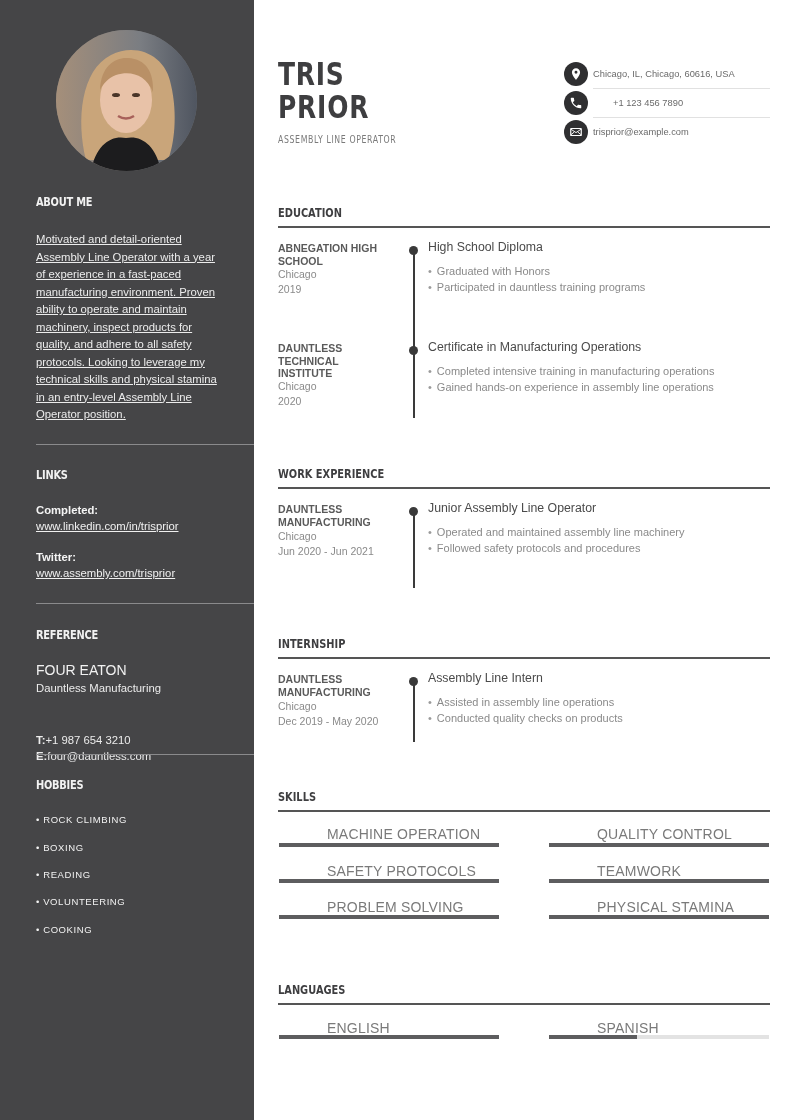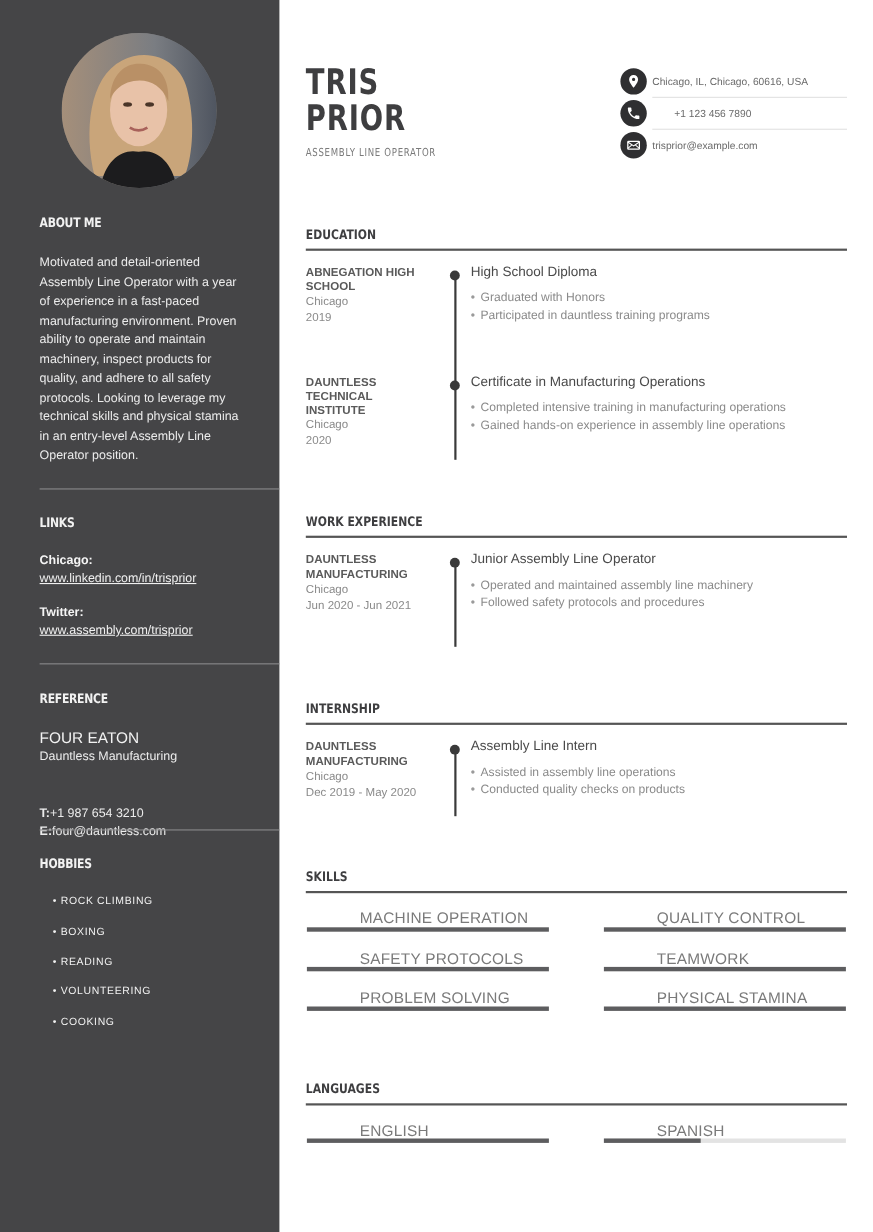--- a/index.html
+++ b/index.html
@@ -4,32 +4,32 @@
 <style>
   * { box-sizing: border-box; margin: 0; padding: 0; }
   html, body { width: 794px; height: 1120px; background: #fff; overflow: hidden; }
   body { position: relative; font-family: "Liberation Sans", sans-serif; color: #555; }
 
   .sidebar { position: absolute; left: 0; top: 0; width: 254px; height: 1120px; background: #454547; color: #f0f0f0; }
   .photo { position: absolute; left: 56px; top: 30px; width: 141px; height: 141px; border-radius: 50%; overflow: hidden; background: #6b6b6b; }
   .photo svg { width: 100%; height: 100%; display: block; }
 
   .side-heading { position: absolute; left: 36px; font-family: "DejaVu Sans", sans-serif; font-weight: bold; font-size: 12px; letter-spacing: -0.3px; color: #f2f2f2; transform: scaleX(0.82); transform-origin: left center; text-transform: uppercase; }
-  .about-text { position: absolute; left: 36px; top: 231px; width: 185px; font-size: 11.3px; line-height: 17.5px; color: #ececec; }
+  .about-text { position: absolute; left: 36px; top: 231px; width: 185px; font-size: 11.3px; line-height: 17.5px; color: #ececec; text-decoration: underline; }
   .side-divider { position: absolute; left: 36px; width: 218px; height: 1px; background: #8a8a8c; }
 
   .link-label { position: absolute; left: 36px; font-size: 11.3px; font-weight: bold; color: #f5f5f5; }
   .link-url { position: absolute; left: 36px; font-size: 11.3px; color: #f0f0f0; text-decoration: underline; cursor: pointer; }
 
   .ref-name { position: absolute; left: 36px; top: 662px; font-size: 14px; color: #f2f2f2; }
   .ref-company { position: absolute; left: 36px; top: 682px; font-size: 11.3px; color: #ececec; }
   .ref-line { position: absolute; left: 36px; font-size: 11.3px; color: #ececec; margin-top: 32px; }
   .ref-line b { font-weight: bold; }
 
-  .hobby { position: absolute; left: 36px; font-size: 9.5px; letter-spacing: 0.6px; color: #f2f2f2; text-transform: uppercase; margin-left: 12px; }
+  .hobby { position: absolute; left: 36px; font-size: 9.5px; letter-spacing: 0.6px; color: #f2f2f2; text-transform: uppercase; }
 
   .main { position: absolute; left: 254px; top: 0; width: 540px; height: 1120px; }
   .name { position: absolute; left: 24px; top: 58px; font-family: "DejaVu Sans", sans-serif; font-weight: bold; font-size: 32px; line-height: 33px; color: #3e3e40; letter-spacing: 1px; transform: scaleX(0.78); transform-origin: left top; }
   .job-title { position: absolute; left: 24px; top: 134px; font-family: "DejaVu Sans", sans-serif; font-size: 10px; color: #7a7a7a; letter-spacing: 0.8px; transform: scaleX(0.78); transform-origin: left top; }
 
   .contact-row { position: absolute; left: 310px; width: 206px; height: 28px; display: flex; align-items: center; }
   .contact-icon { width: 24px; height: 24px; border-radius: 50%; background: #2f2f31; display: flex; align-items: center; justify-content: center; flex-shrink: 0; }
   .contact-icon svg { width: 14px; height: 14px; }
   .contact-text { margin-left: 5px; font-size: 9.3px; color: #6a6a6a; }
   .contact-sep { position: absolute; left: 339px; width: 177px; height: 1px; background: #e1e1e1; }
@@ -71,21 +71,21 @@
       <path d="M62 86 Q70 91 78 86" stroke="#a8615a" stroke-width="2.5" fill="none"></path>
       <path d="M35 141 C40 115 55 105 70 108 C85 105 100 115 105 141 Z" fill="#1c1c1e"></path>
     </svg>
   </div>
 
   <div class="side-heading" style="top:195px;">ABOUT ME</div>
   <p class="about-text">Motivated and detail-oriented Assembly Line Operator with a year of experience in a fast-paced manufacturing environment. Proven ability to operate and maintain machinery, inspect products for quality, and adhere to all safety protocols. Looking to leverage my technical skills and physical stamina in an entry-level Assembly Line Operator position.</p>
   <div class="side-divider" style="top:444px;"></div>
 
   <div class="side-heading" style="top:468px;">LINKS</div>
-  <div class="link-label" style="top:504px;">Chicago:</div>
+  <div class="link-label" style="top:504px;">Completed:</div>
   <a class="link-url" style="top:520px;">www.linkedin.com/in/trisprior</a>
   <div class="link-label" style="top:551px;">Twitter:</div>
   <a class="link-url" style="top:567px;">www.assembly.com/trisprior</a>
   <div class="side-divider" style="top:603px;"></div>
 
   <div class="side-heading" style="top:628px;">REFERENCE</div>
   <div class="ref-name">FOUR EATON</div>
   <div class="ref-company">Dauntless Manufacturing</div>
   <div class="ref-line" style="top:702px;"><b>T:</b><span>+1 987 654 3210</span></div>
   <div class="ref-line" style="top:718px;"><b>E:</b><span>four@dauntless.com</span></div>

